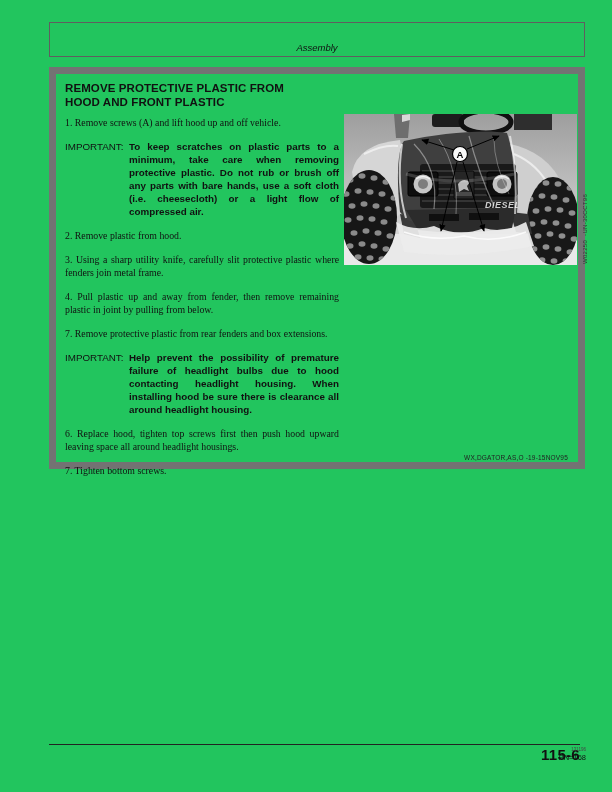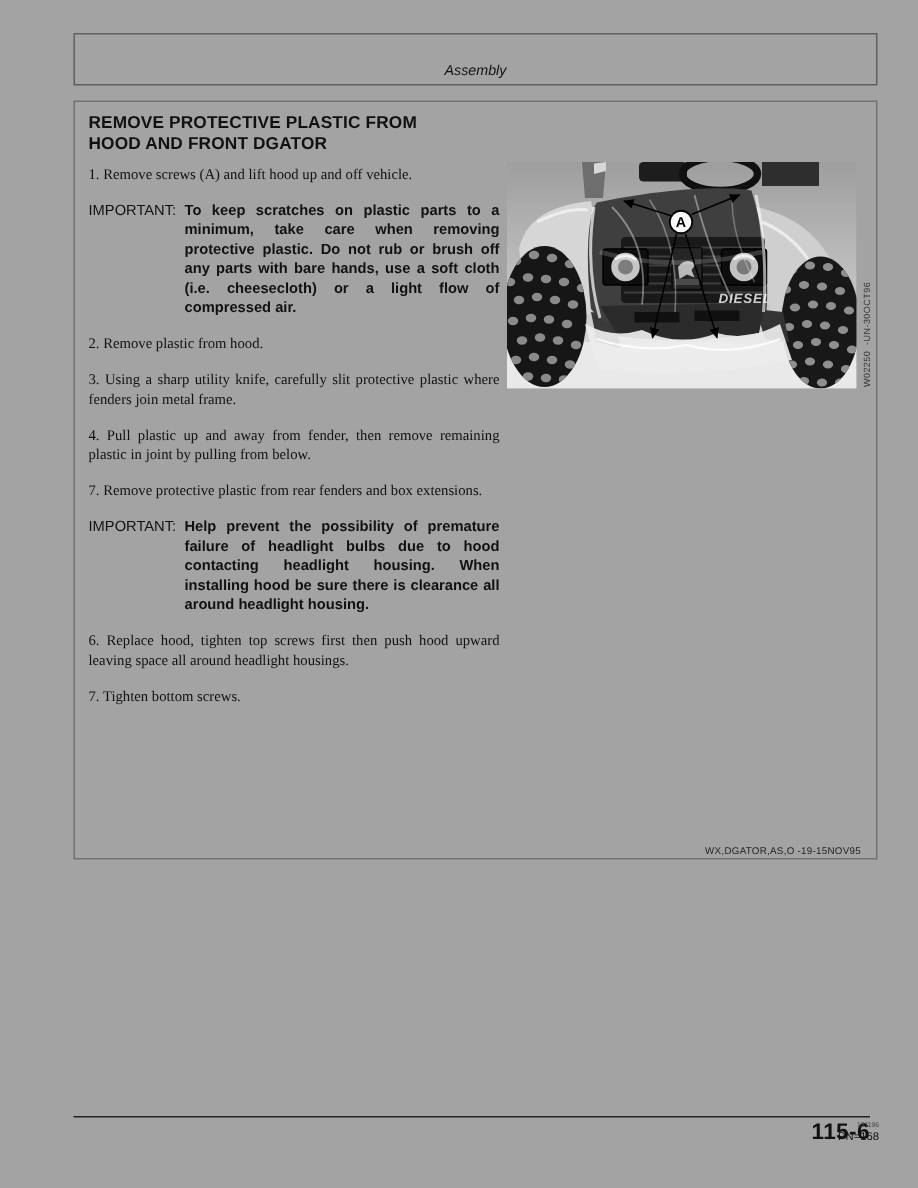--- a/index.html
+++ b/index.html
@@ -1,29 +1,29 @@
 <!DOCTYPE html>
 <html><head>
 <meta charset="utf-8">
 <style>
   html,body { margin:0; padding:0; background:#fff; }
   .page {
-    position:relative; width:612px; height:792px; background:#a3a3a3;
+    position:relative; width:612px; height:792px; background:#22c55e;
     font-family:"Liberation Sans","DejaVu Sans",sans-serif; color:#111;
     overflow:hidden;
   }
   .header-box {
     position:absolute; left:49px; top:22px; width:536px; height:35px;
     border:1px solid #5f5f5f; box-sizing:border-box;
     display:flex; align-items:flex-end; justify-content:center;
   }
   .header-title { font-style:italic; font-size:9.5px; padding-bottom:3px; }
   .main-box {
-    position:absolute; left:49px; top:67px; width:536px; height:506px;
-    border:1px solid #737373; box-sizing:border-box;
+    position:absolute; left:49px; top:67px; width:536px; height:402px;
+    border:7px solid #737373; box-sizing:border-box;
   }
   .section-title {
     position:absolute; left:9px; top:7px; width:258px;
     font-weight:bold; font-size:11.5px; line-height:14px; letter-spacing:0.1px;
   }
   .col {
     position:absolute; left:9px; top:42px; width:274px;
     font-size:9.8px; line-height:13px;
   }
   .col p { margin:0 0 11px 0; text-align:justify;font-family:Liberation Serif, serif; }
@@ -58,21 +58,21 @@
 <div class="page">
 
   <div class="header-box">
     <span class="header-title">Assembly</span>
   </div>
 
   <div class="main-box">
 
     <div class="section-title">
       <span>REMOVE PROTECTIVE PLASTIC FROM</span><br>
-      <span>HOOD AND FRONT DGATOR</span>
+      <span>HOOD AND FRONT PLASTIC</span>
     </div>
 
     <div class="col">
       <p>1. Remove screws (A) and lift hood up and off vehicle.</p>
 
       <div class="important">
         <span class="imp-label">IMPORTANT:</span>
         <span>To keep scratches on plastic parts to a minimum, take care when removing protective plastic. Do not rub or brush off any parts with bare hands, use a soft cloth (i.e. cheesecloth) or a light flow of compressed air.</span>
       </div>
 

